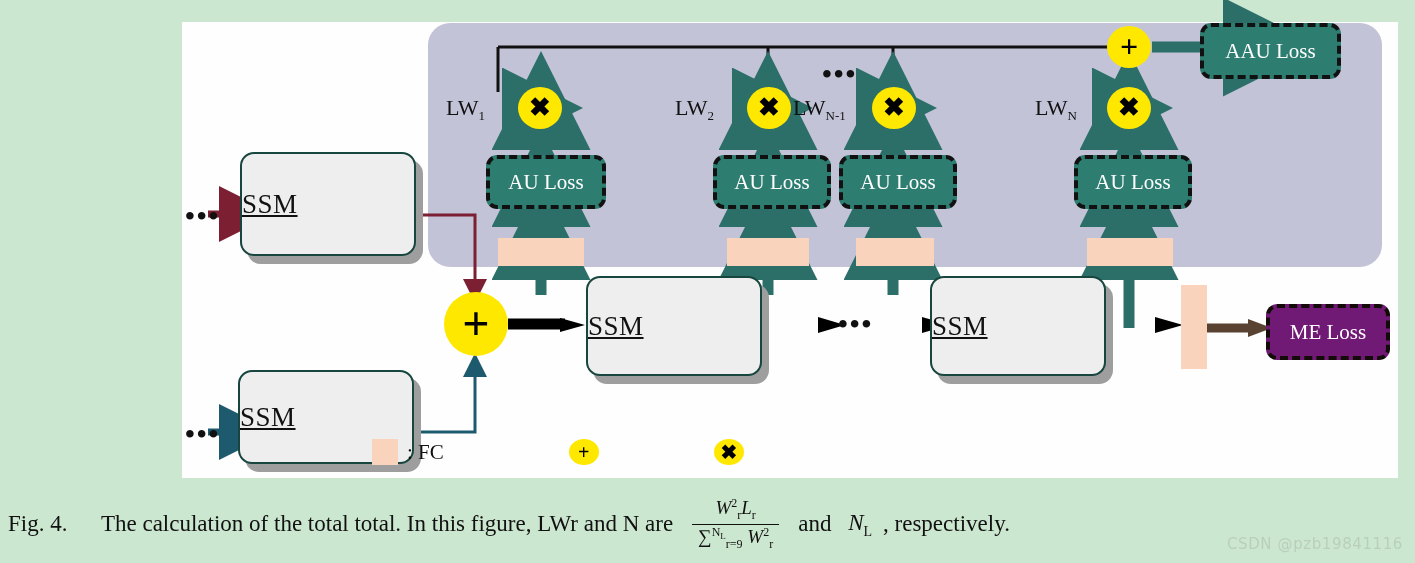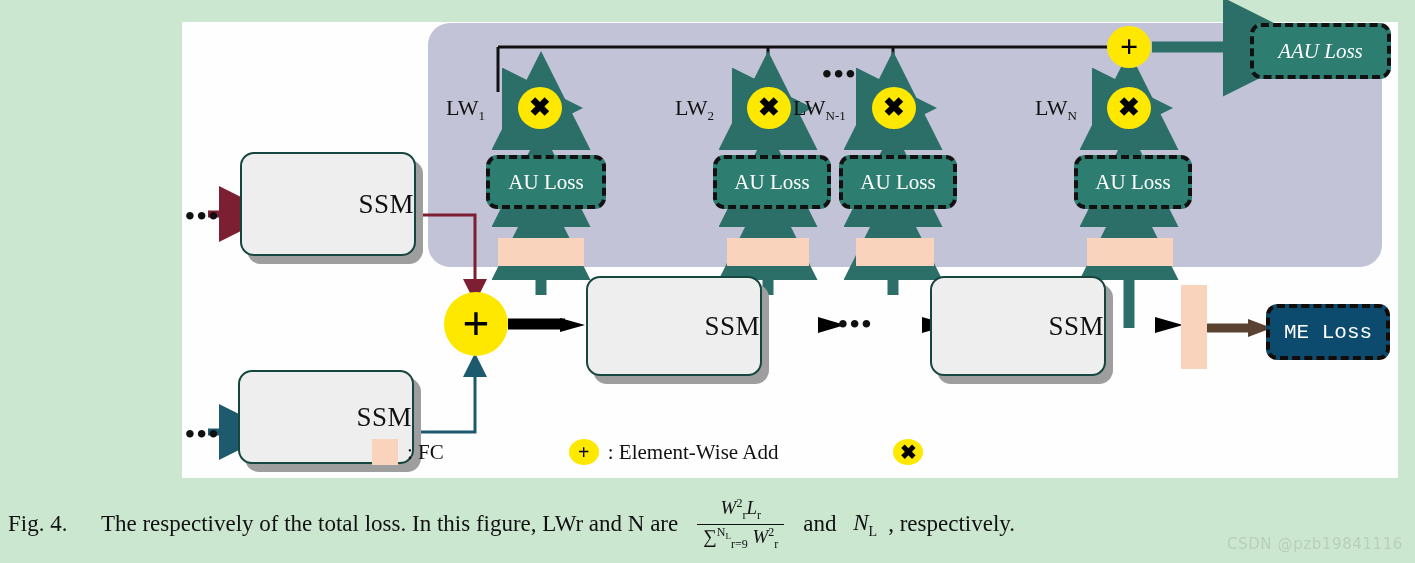--- a/index.html
+++ b/index.html
@@ -17,30 +17,30 @@
   }
   .purple-panel{
     position:absolute;left:428px;top:23px;width:954px;height:244px;
     background:#c3c3d8;border-radius:22px;
   }
   
   .ssm{
     position:absolute;background:#eeeeee;
     border:2.5px solid #17463f;border-radius:14px;
     box-shadow:7px 8px 0 0 #9e9e9e;
-    display:flex;align-items:center;justify-content:flex-end;
-    font-size:27px;color:#111;letter-spacing:.5px;
+    display:flex;align-items:center;justify-content:flex-start;
+    font-size:27px;color:#111;letter-spacing:.5px;text-decoration:underline;
   }
   .loss-box{
     position:absolute;background:#2e7d71;
     border:4px dashed #111;border-radius:11px;
     display:flex;align-items:center;justify-content:center;
     color:#ffffff;font-size:21px;white-space:nowrap;
   }
-  .me-loss{background:#0c4a6e;border:4px dashed #120b07;font-family:Liberation Mono, monospace;}
+  .me-loss{background:#701a75;border:4px dashed #120b07;}
   .circle{
     position:absolute;background:#ffe800;border-radius:50%;
     display:flex;align-items:center;justify-content:center;
     color:#000;font-weight:bold;line-height:1;
   }
   .fc{position:absolute;background:#fad3bd;}
   .label{
     position:absolute;font-size:22px;color:#111;white-space:nowrap;
   }
   .label sub{font-size:13px;}
@@ -179,21 +179,21 @@
   <div class="loss-box" style="left:713px;top:155px;width:110px;height:46px;">
     <span>AU Loss</span>
   </div>
   <div class="loss-box" style="left:839px;top:155px;width:110px;height:46px;">
     <span>AU Loss</span>
   </div>
   <div class="loss-box" style="left:1074px;top:155px;width:110px;height:46px;">
     <span>AU Loss</span>
   </div>
 
-  <div class="loss-box" style="left:1250px;top:23px;width:133px;height:48px;font-style:italic;">
+  <div class="loss-box" style="left:1200px;top:23px;width:133px;height:48px;">
     <span>AAU Loss</span>
   </div>
 
   <div class="loss-box me-loss" style="left:1266px;top:304px;width:116px;height:48px;">
     <span>ME Loss</span>
   </div>
 
   <div class="circle" style="left:518px;top:87px;width:44px;height:42px;font-size:26px;">
     <span>✖</span>
   </div>
@@ -230,31 +230,30 @@
   <div class="dots" style="left:822px;top:60px;">•••</div>
   <div class="dots" style="left:838px;top:310px;">•••</div>
 
   <div class="legend">
     <div class="legend-item" style="margin-left:190px;">
       <span class="legend-swatch"></span>
       <span>: FC</span>
     </div>
     <div class="legend-item" style="margin-left:125px;">
       <span class="legend-circle">+</span>
-      <span>: Element-Wise Add</span>
     </div>
     <div class="legend-item" style="margin-left:115px;">
       <span class="legend-circle">✖</span>
     </div>
   </div>
 
   <div class="caption">
     <span class="seg">Fig. 4.</span>
     <span class="seg">&nbsp;&nbsp;</span>
-    <span class="seg">The respectively of the total loss. In this figure, LWr and N are</span>
+    <span class="seg">The calculation of the total total. In this figure, LWr and N are</span>
     <span class="frac">
       <span class="num"><span>W</span><sup>2</sup><sub>r</sub><span>L</span><sub>r</sub></span>
       <span class="den"><span style="font-style:normal;">∑</span><sup><span>N</span><sub style="font-size:9px;">L</sub></sup><sub>r=9</sub>&nbsp;<span>W</span><sup>2</sup><sub>r</sub></span>
     </span>
     <span class="seg">and</span>
     <span class="seg ital">&nbsp;<span>N</span><sub style="font-size:14px;font-style:normal;">L</sub></span>
     <span class="seg">, respectively.</span>
   </div>
 
   <div class="watermark">CSDN @pzb19841116</div>

